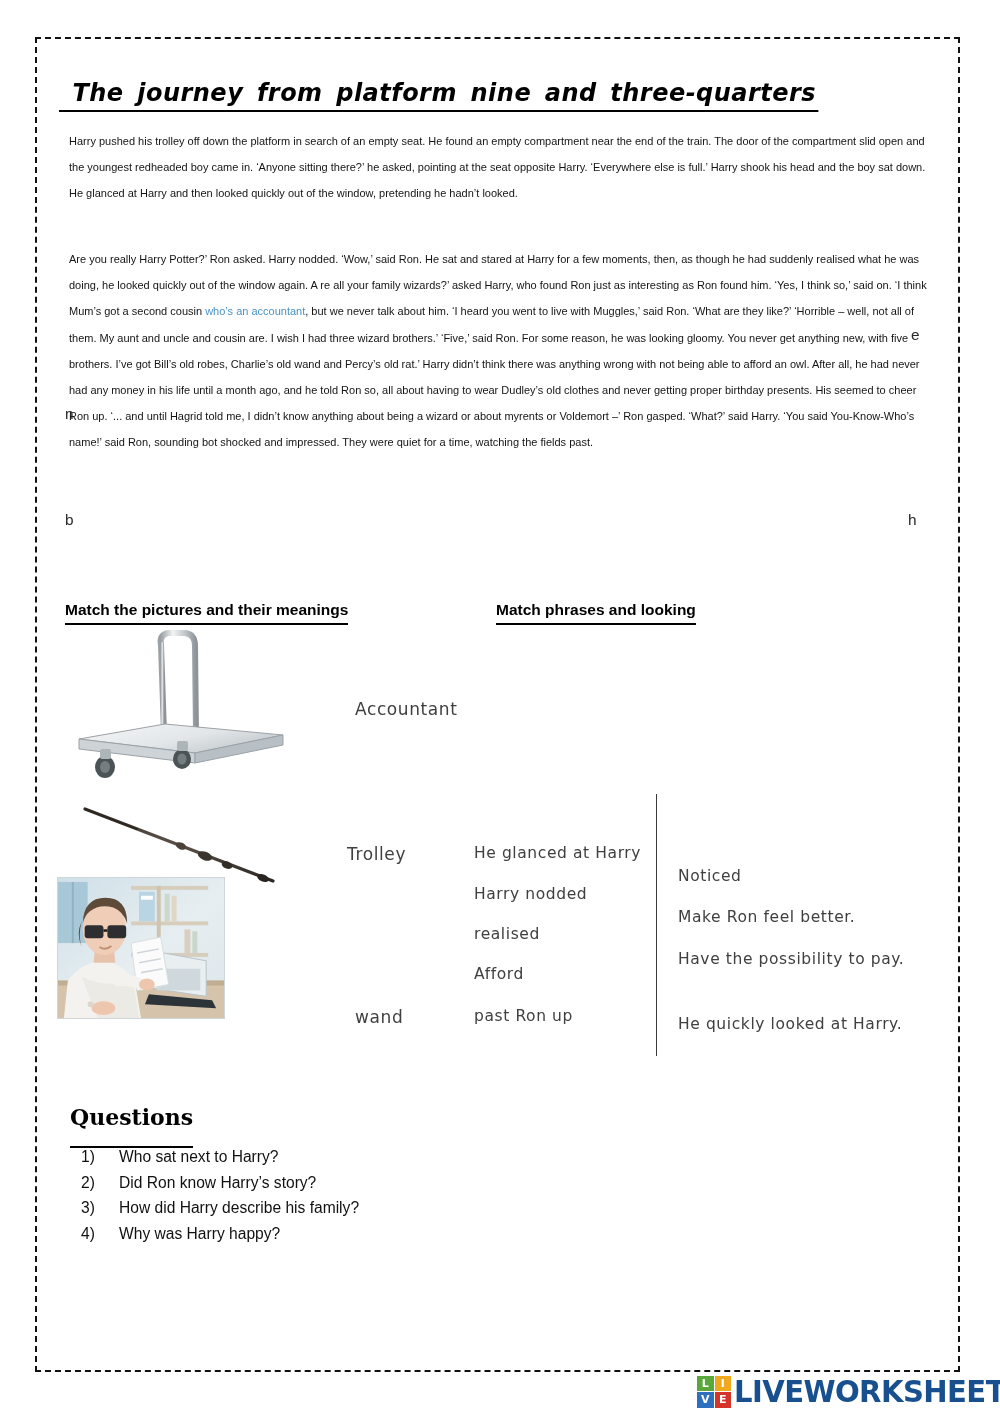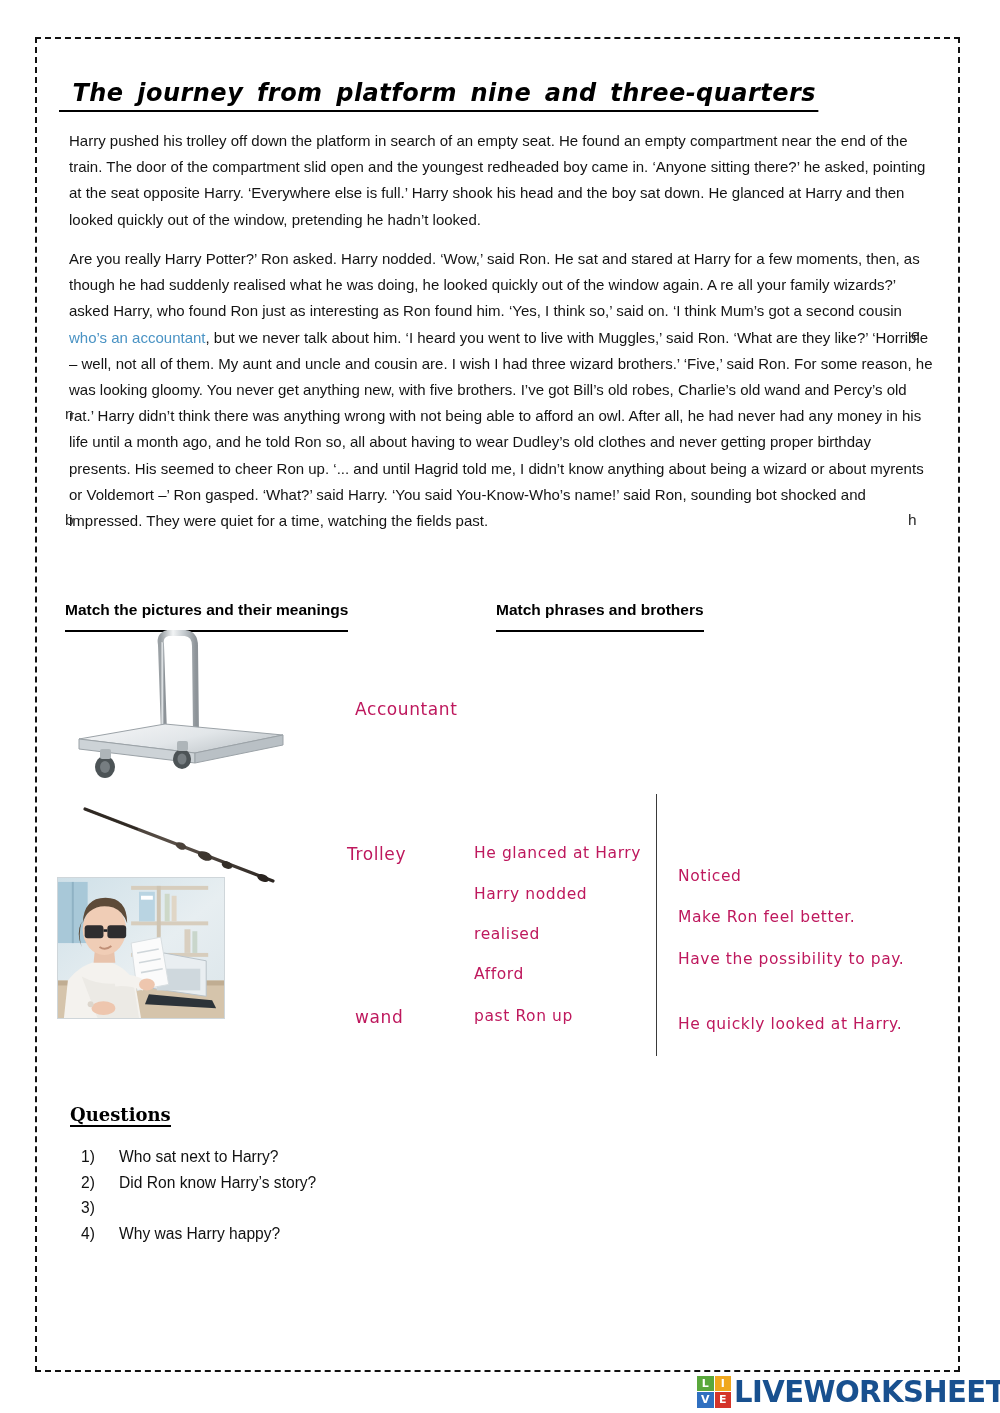--- a/index.html
+++ b/index.html
@@ -60,21 +60,21 @@
     height: 2px;
     background: #000;
   }
 
   
   .story {
     position: absolute;
     left: 32px;
     width: 866px;
     font-family: "Liberation Sans", sans-serif;
-    font-size: 15px;
+    font-size: 11px;
     line-height: 26.2px;
     color: #141414;
     text-align: left;
   }
   #para-1 { top: 89px; }
   #para-2 { top: 207px; }
   .blue-phrase { color: #4a93c4; }
 
   
   .stray {
@@ -90,21 +90,21 @@
   #stray-b  { left: 28px;  top: 473px; }
 
   
   .match-header {
     position: absolute;
     font-family: "Liberation Sans", sans-serif;
     font-weight: bold;
     font-size: 15.5px;
     color: #000000;
     border-bottom: 2px solid #000000;
-    padding-bottom: 11px;
+    padding-bottom: 4px;
     white-space: nowrap;
   }
   #header-pictures { left: 28px;  top: 562px; }
   #header-phrases  { left: 459px; top: 562px; }
 
   
   .picture-slot { position: absolute; }
   #pic-trolley   { left: 30px; top: 578px;  width: 230px; height: 170px; }
   #pic-wand      { left: 40px; top: 768px;  width: 210px; height: 80px;  }
   #pic-accountant{ left: 20px; top: 838px;  width: 168px; height: 142px; }
@@ -116,21 +116,21 @@
     overflow: hidden;
     background: #dfe8ee;
     position: relative;
   }
 
   
   .hand {
     position: absolute;
     font-family: "DejaVu Sans", sans-serif;
     font-size: 15.5px;
-    color: #be185d;
+    color: #404040;
     letter-spacing: 0.6px;
     white-space: nowrap;
   }
   .hand.big { font-size: 17px; }
 
   #word-accountant { left: 318px; top: 660px; }
   #word-trolley    { left: 310px; top: 805px; }
   #word-wand       { left: 318px; top: 968px; }
 
   
@@ -159,24 +159,24 @@
     background: #3a3a3a;
   }
 
   
   #questions-title {
     position: absolute;
     left: 33px;
     top: 1065px;
     font-family: "DejaVu Serif", serif;
     font-weight: bold;
-    font-size: 18px;
+    font-size: 22px;
     color: #000000;
     border-bottom: 2px solid #000000;
-    padding-bottom: 0px;
+    padding-bottom: 16px;
     display: inline-block;
   }
   #questions-list {
     position: absolute;
     left: 44px;
     top: 1105px;
     width: 600px;
   }
   .question-row {
     display: flex;
@@ -237,21 +237,21 @@
   </div>
 
   <div class="story" id="para-2"><span> Are you really Harry Potter?’ Ron asked. Harry nodded. ‘Wow,’ said Ron. He sat and stared at Harry for a few moments, then, as though he had suddenly realised what he was doing, he looked quickly out of the window again. A re all your family wizards?’ asked Harry, who found Ron just as interesting as Ron found him. ‘Yes, I think so,’ said on. ‘I think Mum’s got a second cousin </span><span class="blue-phrase" style="color: rgb(74, 147, 196);">who’s an accountant</span><span>, but we never talk about him. ‘I heard you went to live with Muggles,’ said Ron. ‘What are they like?’ ‘Horrible – well, not all of them. My aunt and uncle and cousin are. I wish I had three wizard brothers.’ ‘Five,’ said Ron. For some reason, he was looking gloomy. You never get anything new, with five brothers. I’ve got Bill’s old robes, Charlie’s old wand and Percy’s old rat.’ Harry didn’t think there was anything wrong with not being able to afford an owl. After all, he had never had any money in his life until a month ago, and he told Ron so, all about having to wear Dudley’s old clothes and never getting proper birthday presents. His seemed to cheer Ron up. ‘... and until Hagrid told me, I didn’t know anything about being a wizard or about myrents or Voldemort –’ Ron gasped. ‘What?’ said Harry. ‘You said You-Know-Who’s name!’ said Ron, sounding bot shocked and impressed. They were quiet for a time, watching the fields past.</span></div>
 
   <span class="stray" id="stray-e">e</span>
   <span class="stray" id="stray-h">h</span>
   <span class="stray" id="stray-n">n</span>
   <span class="stray" id="stray-b">b</span>
 
   <div class="match-header" id="header-pictures">Match the pictures and their meanings</div>
-  <div class="match-header" id="header-phrases">Match phrases and brothers</div>
+  <div class="match-header" id="header-phrases">Match phrases and looking</div>
 
   <div class="picture-slot" id="pic-trolley">
     <svg viewBox="0 0 230 170" width="230" height="170">
       <defs>
         <linearGradient id="steel" x1="0" y1="0" x2="0" y2="1">
           <stop offset="0%" stop-color="#fbfbfb"></stop>
           <stop offset="45%" stop-color="#d9dde0"></stop>
           <stop offset="100%" stop-color="#b2b8bc"></stop>
         </linearGradient>
         <linearGradient id="barG" x1="0" y1="0" x2="1" y2="0">
@@ -389,20 +389,21 @@
     <div class="question-row">
       <span class="question-num">1)</span>
       <span>Who sat next to Harry?</span>
     </div>
     <div class="question-row">
       <span class="question-num">2)</span>
       <span>Did Ron know Harry’s story?</span>
     </div>
     <div class="question-row">
       <span class="question-num">3)</span>
+      <span>How did Harry describe his family?</span>
     </div>
     <div class="question-row">
       <span class="question-num">4)</span>
       <span>Why was Harry happy?</span>
     </div>
   </div>
 
 </div>
 
 <div id="logo">

